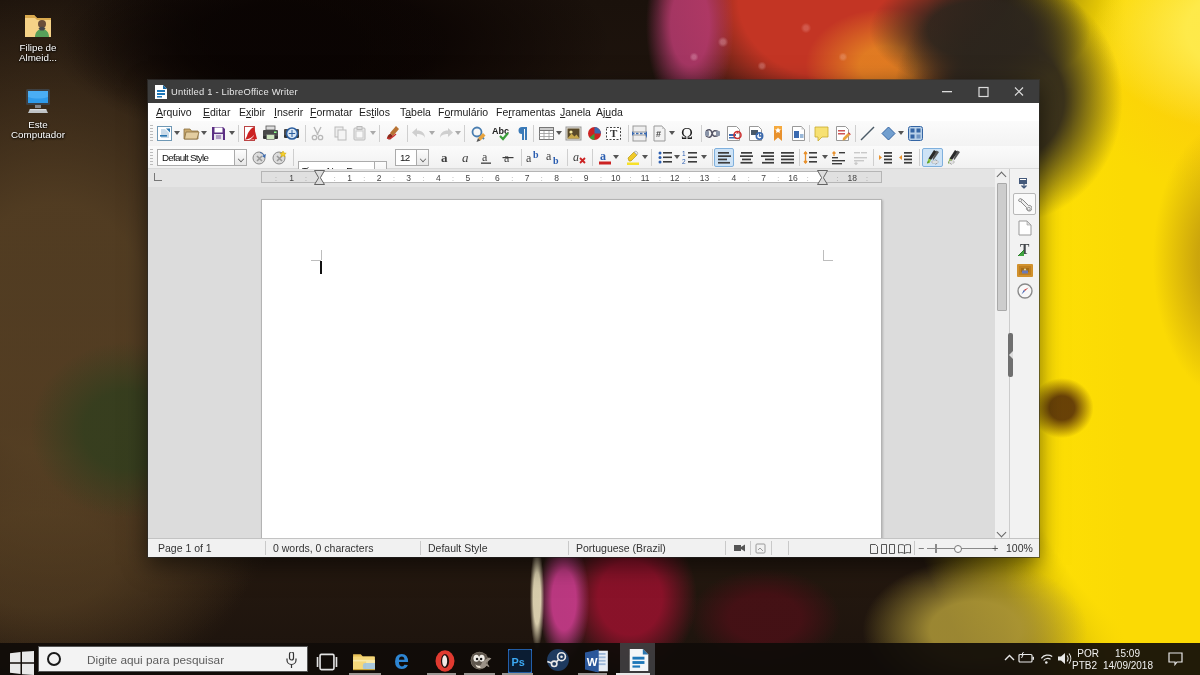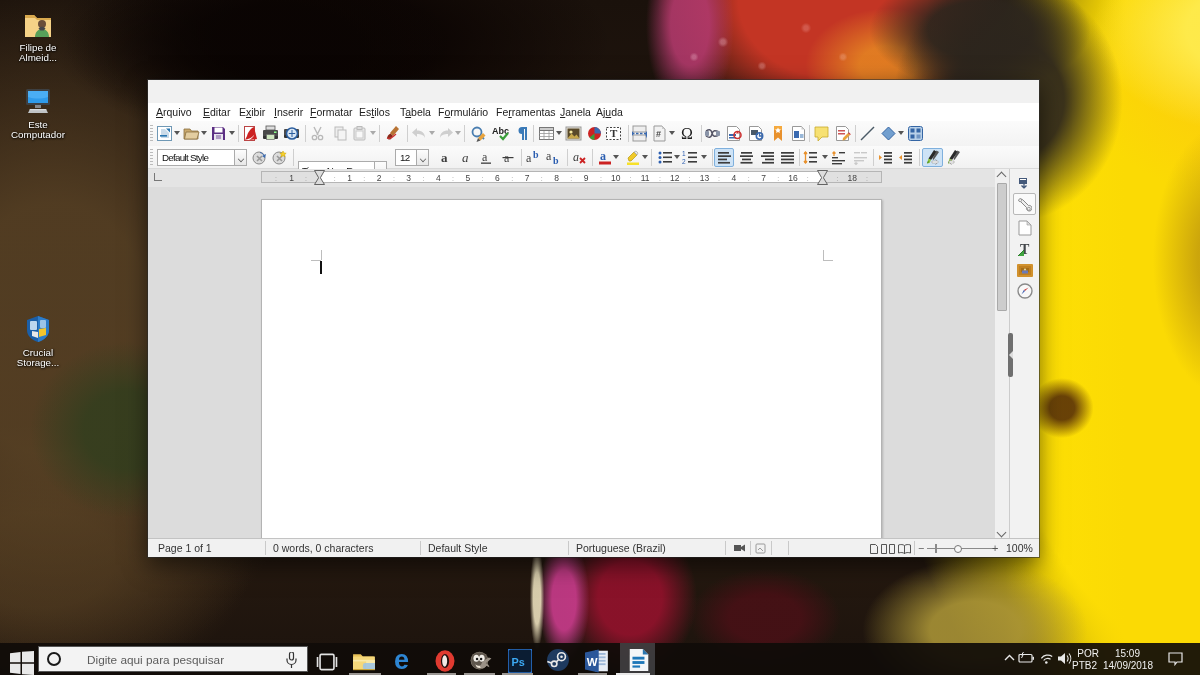--- a/index.html
+++ b/index.html
@@ -98,32 +98,41 @@
 <div class="dicon" style="top:9px">
 <svg width="30" height="30" viewBox="0 0 30 30">
         <path d="M2 6h9l3 3h14v17H2z" fill="#e8b960"></path>
         <path d="M2 6h9l3 3h14v2H2z" fill="#d9a94e"></path>
         <path d="M2 28V9h10l2 2h14v17z" fill="#f5d287"></path>
         <circle cx="19" cy="15" r="4" fill="#6b4f3a"></circle>
         <path d="M12 28c0-5 3.2-8 7-8s7 3 7 8z" fill="#56a05a"></path>
         <path d="M15.5 19.5c1-1.2 2.2-1.7 3.5-1.7s2.6.5 3.5 1.7l-1.8 2h-3.4z" fill="#46464a"></path>
       </svg>
 Filipe de<br>Almeid...</div>
-<div class="dicon" style="top:314px">
-<svg width="30" height="30" viewBox="0 0 30 30">
-        <path d="M15 2l11 4v10c0 6-5 10-11 12C9 26 4 22 4 16V6z" fill="#1b5fa8"></path>
-        <path d="M15 2l11 4v10c0 6-5 10-11 12z" fill="#2d7cc9"></path>
-        <rect x="7" y="7" width="7" height="9" rx="1" fill="#bcd6ee"></rect>
-        <rect x="17" y="6" width="6" height="8" rx="1" fill="#9cc4e8"></rect>
-        <path d="M16 15l7-1v7l-7 2z" fill="#f5c52c"></path>
-        <path d="M9 17l6 1v6l-6-2z" fill="#e8e8e8"></path>
-      </svg>
-Crucial<br>Storage...</div>
 
 <div id="win">
+ <div id="titlebar">
+  <svg style="position:absolute;left:7px;top:5px" width="12" height="14" viewBox="0 0 12 14">
+          <path d="M0 0h8l4 4v10H0z" fill="#fff"></path>
+          <path d="M8 0l4 4H8z" fill="#1565a0"></path>
+          <rect x="2" y="5" width="8" height="2" fill="#1e77b8"></rect>
+          <rect x="2" y="8" width="8" height="2" fill="#1e77b8"></rect>
+          <rect x="2" y="11" width="5" height="1.5" fill="#1e77b8"></rect>
+        </svg>
+  <span class="ttext">Untitled 1 - LibreOffice Writer</span>
+  <div class="wbtn" style="left:781px"><svg width="36" height="23">
+            <rect x="13" y="11" width="10" height="1.3" fill="#dcdcdc"></rect>
+          </svg></div>
+  <div class="wbtn" style="left:817px"><svg width="36" height="23">
+            <rect x="14" y="7.5" width="9" height="9" fill="none" stroke="#dcdcdc" stroke-width="1.2"></rect>
+          </svg></div>
+  <div class="wbtn" style="left:853px"><svg width="36" height="23">
+            <path d="M14 7.5l8 8M22 7.5l-8 8" stroke="#dcdcdc" stroke-width="1.2"></path>
+          </svg></div>
+ </div>
  <div id="menubar">
   <span style="left:8px"><u>A</u>rquivo</span>
   <span style="left:55px"><u>E</u>ditar</span>
   <span style="left:91px">E<u>x</u>ibir</span>
   <span style="left:126px"><u>I</u>nserir</span>
   <span style="left:162px"><u>F</u>ormatar</span>
   <span style="left:211px">Es<u>t</u>ilos</span>
   <span style="left:252px">T<u>a</u>bela</span>
   <span style="left:290px">F<u>o</u>rmulário</span>
   <span style="left:348px">Fe<u>r</u>ramentas</span>

